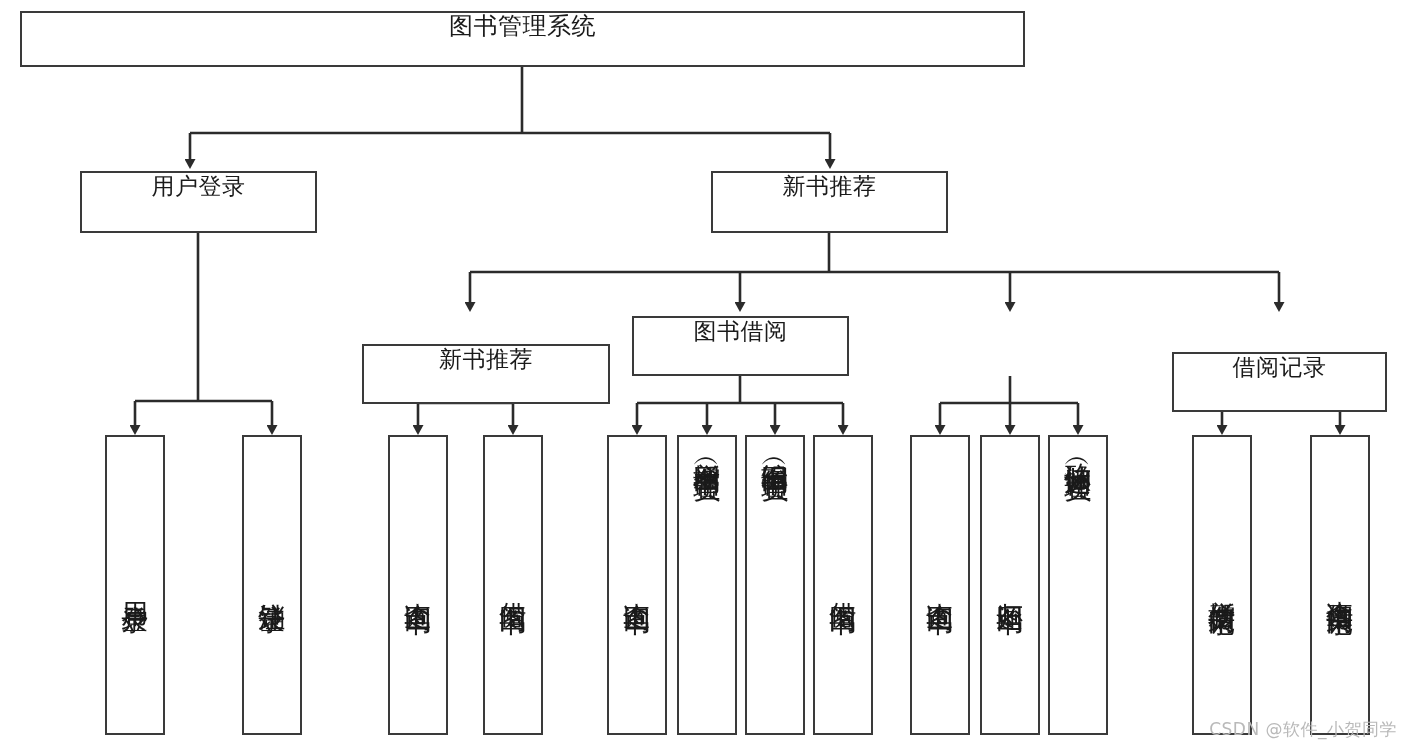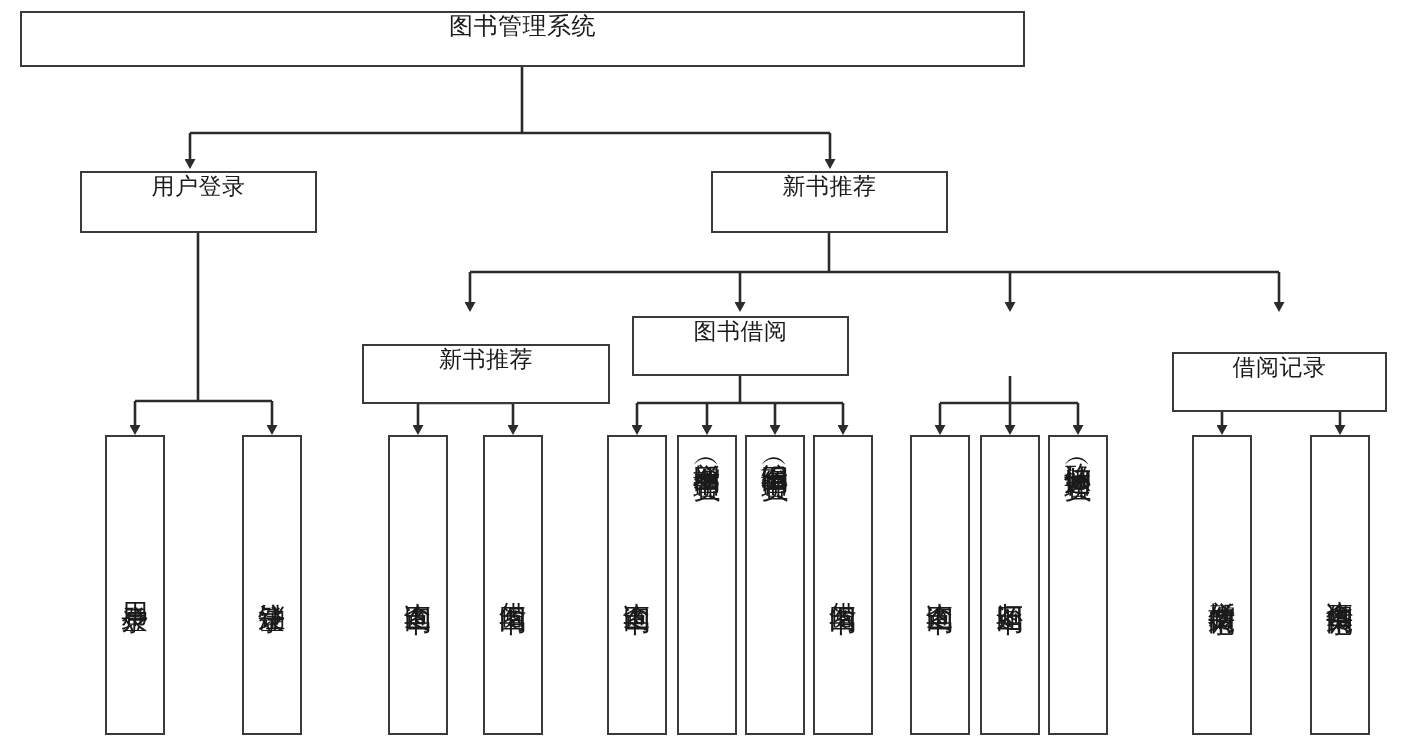--- a/index.html
+++ b/index.html
@@ -205,14 +205,15 @@
   </div>
 
   <div class="node vert centered" style="left:1192px; top:435px; width:60px; height:300px;">
     <span class="label">新增借阅记录</span>
   </div>
 
   <div class="node vert centered" style="left:1310px; top:435px; width:60px; height:300px;">
     <span class="label">查询借阅记录</span>
   </div>
 
+  <div id="watermark">CSDN @软件_小贺同学</div>
 
 </div>
 
 </body></html>

